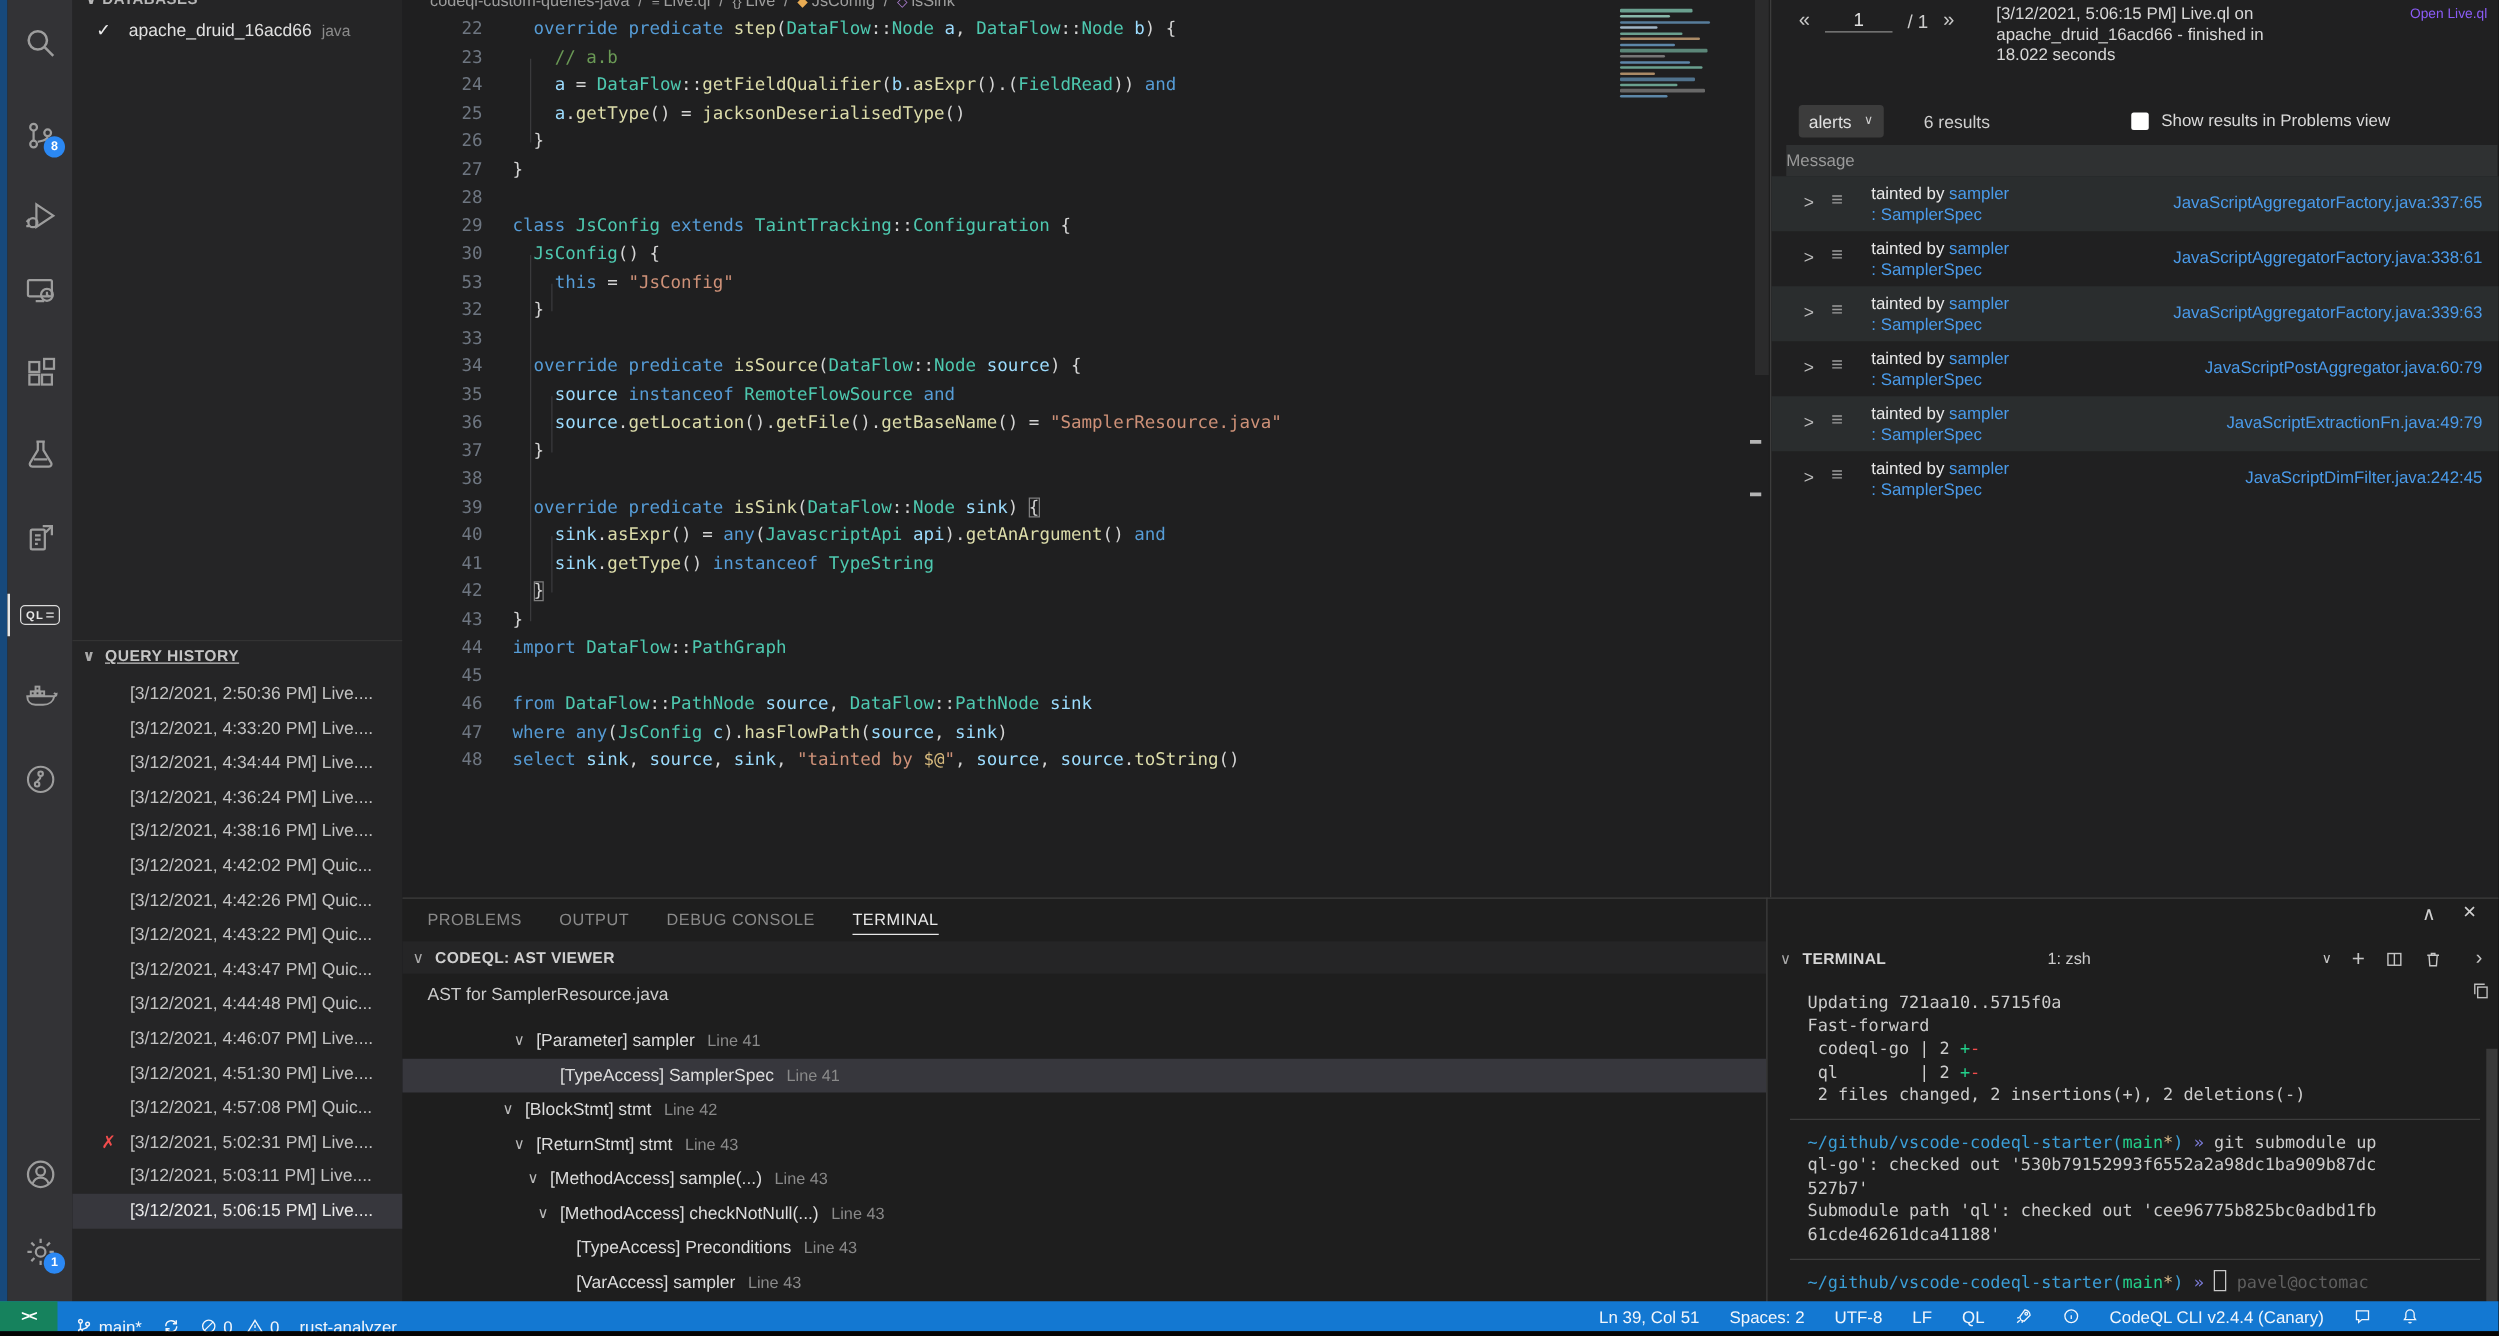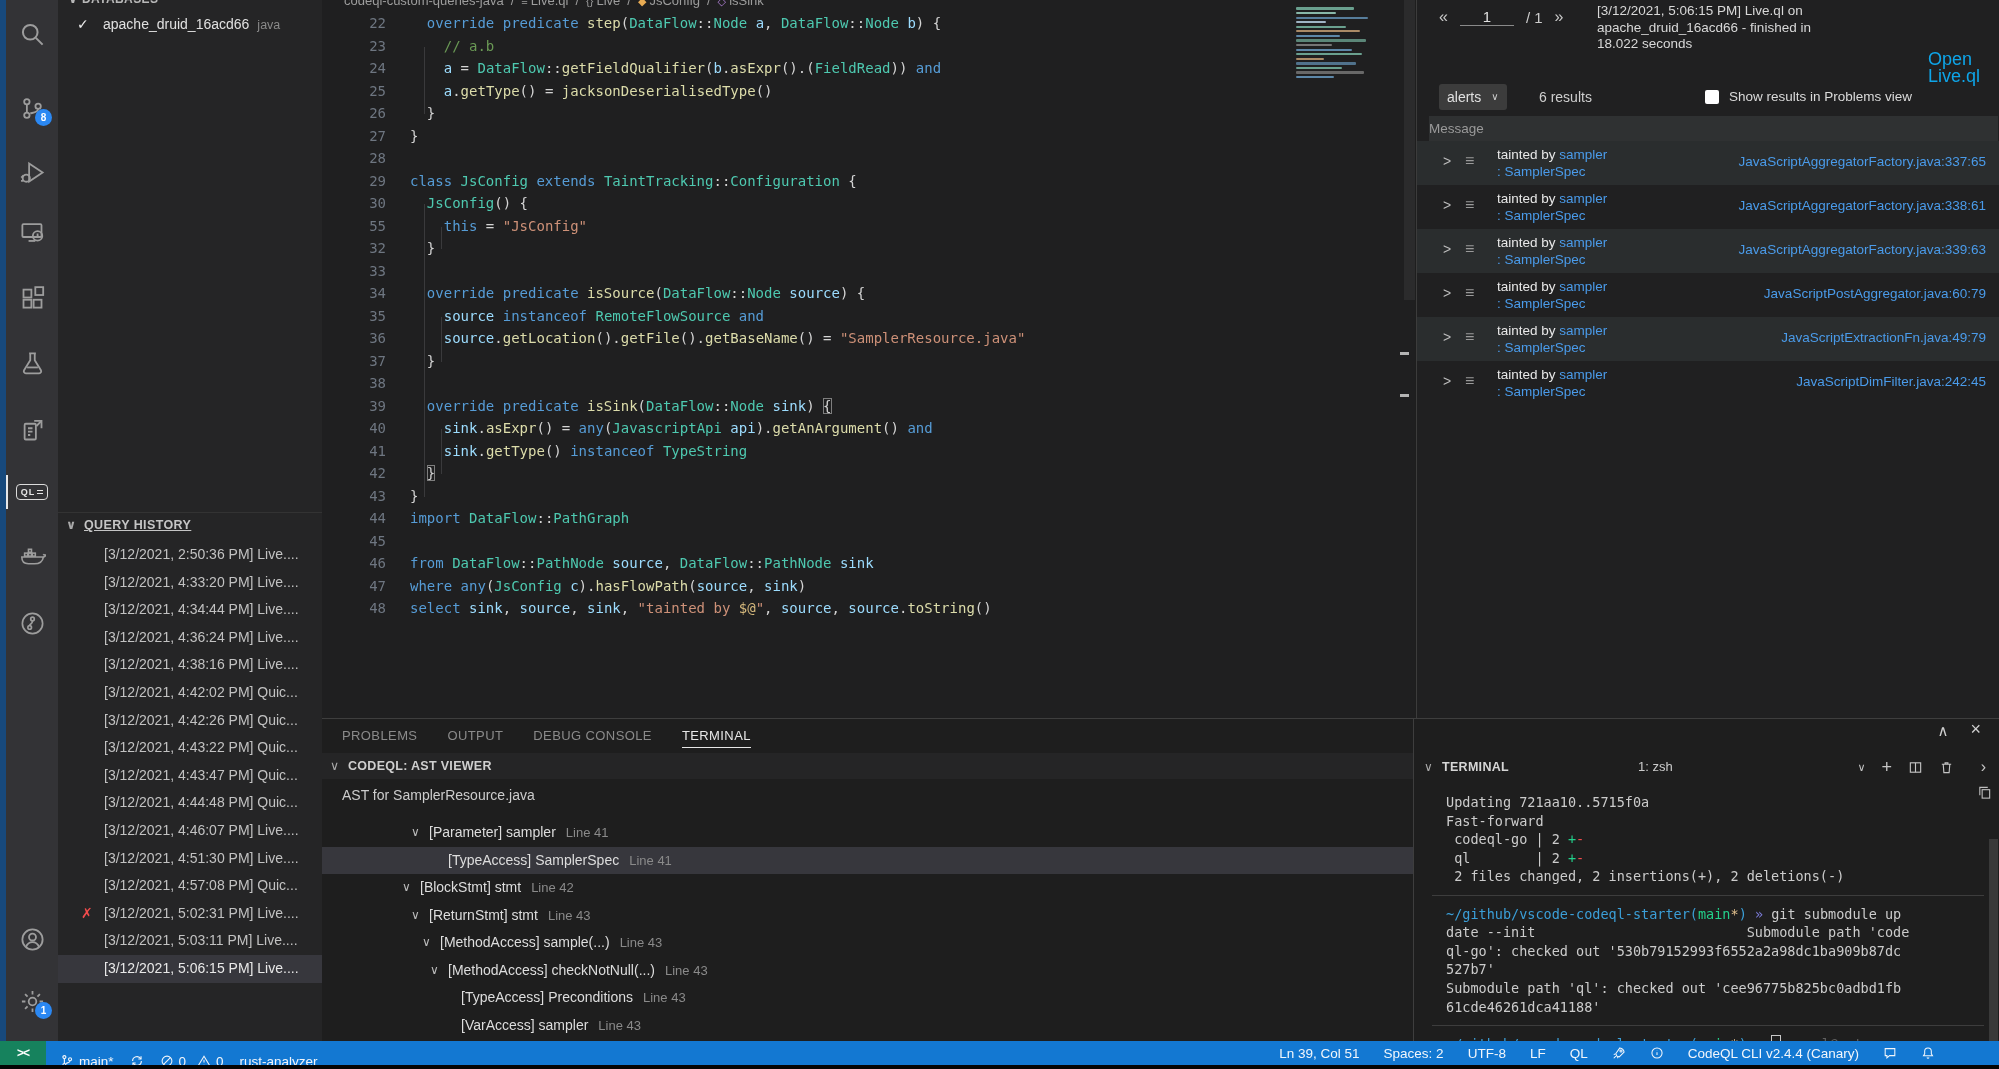--- a/index.html
+++ b/index.html
@@ -51,21 +51,21 @@
   .minimap{position:absolute;left:968px;top:5px;width:113px;height:100px;padding-left:6px;}
   .minimap i{display:block;height:2.2px;margin:2.4px 0;border-radius:1px;}
   .ruler-mark{position:absolute;width:9px;height:3px;background:#cfcfcf;opacity:.85;}
   .vscroll{position:absolute;right:0;top:0;width:11px;height:300px;background:#4f4f4f;opacity:.25;}
   
   .results{left:1416px;top:0;width:583px;height:718px;background:#202021;border-left:1px solid #3c3c3c;}
   .pag{position:absolute;top:8px;left:22px;display:flex;align-items:center;gap:12px;font-size:15px;color:#cccccc;}
   .pag .num{display:inline-block;width:54px;text-align:center;border-bottom:1px solid #8a8a8a;color:#e0e0e0;}
   .pag .arrow{font-size:16px;color:#c8c8c8;}
   .stamp{position:absolute;left:180px;top:3px;width:230px;font-size:13.5px;line-height:16.5px;color:#d8d8d8;}
-  .openlink{position:absolute;right:10px;top:3px;width:62px;font-size:18px;line-height:16.5px;color:#0ea5e9;cursor:pointer;margin-top:48px;}
+  .openlink{position:absolute;right:10px;top:3px;width:62px;font-size:11px;line-height:16.5px;color:#8b5cf6;cursor:pointer;}
   .ctrl{position:absolute;top:84px;left:0;right:0;height:28px;}
   .alerts-dd{position:absolute;left:22px;top:0;height:26px;background:#3c3c3c;border-radius:3px;color:#e0e0e0;
              font-size:14px;line-height:26px;padding:0 8px;display:flex;gap:10px;align-items:center;}
   .alerts-dd .dd{font-size:10px;color:#cfcfcf;}
   .rescount{position:absolute;left:122px;line-height:26px;font-size:14px;color:#cfcfcf;}
   .cbx{position:absolute;left:288px;top:6px;width:14px;height:14px;background:#fff;border-radius:2px;}
   .cbx-label{position:absolute;left:312px;line-height:26px;font-size:13.5px;color:#dadada;white-space:nowrap;}
   .thead{position:absolute;top:116px;left:12px;right:2px;height:25px;background:#2f3132;color:#9a9a9a;
          font-size:13.5px;line-height:25px;}
   .thead span{}
@@ -316,21 +316,21 @@
       <div class="iguide" style="left:119px;top:417px;height:45px"></div>
     <div class="codeline" style="top: 0px;"><span class="lnum">22</span><span class="tk-pun">  </span><span class="tk-kw">override </span><span class="tk-kw">predicate </span><span class="tk-fn">step</span><span class="tk-pun">(</span><span class="tk-ty">DataFlow</span><span class="tk-pun">::</span><span class="tk-ty">Node</span><span class="tk-pun"> </span><span class="tk-var">a</span><span class="tk-pun">, </span><span class="tk-ty">DataFlow</span><span class="tk-pun">::</span><span class="tk-ty">Node</span><span class="tk-pun"> </span><span class="tk-var">b</span><span class="tk-pun">) {</span></div>
         <div class="codeline" style="top: 22.5px;"><span class="lnum">23</span><span class="tk-com">    // a.b</span></div>
         <div class="codeline" style="top: 45px;"><span class="lnum">24</span><span class="tk-pun">    </span><span class="tk-var">a</span><span class="tk-pun"> = </span><span class="tk-ty">DataFlow</span><span class="tk-pun">::</span><span class="tk-fn">getFieldQualifier</span><span class="tk-pun">(</span><span class="tk-var">b</span><span class="tk-pun">.</span><span class="tk-fn">asExpr</span><span class="tk-pun">().(</span><span class="tk-ty">FieldRead</span><span class="tk-pun">)) </span><span class="tk-kw">and</span></div>
         <div class="codeline" style="top: 67.5px;"><span class="lnum">25</span><span class="tk-pun">    </span><span class="tk-var">a</span><span class="tk-pun">.</span><span class="tk-fn">getType</span><span class="tk-pun">() = </span><span class="tk-fn">jacksonDeserialisedType</span><span class="tk-pun">()</span></div>
         <div class="codeline" style="top: 90px;"><span class="lnum">26</span><span class="tk-pun">  }</span></div>
         <div class="codeline" style="top: 112.5px;"><span class="lnum">27</span><span class="tk-pun">}</span></div>
         <div class="codeline" style="top: 135px;"><span class="lnum">28</span></div>
         <div class="codeline" style="top: 157.5px;"><span class="lnum">29</span><span class="tk-kw">class </span><span class="tk-ty">JsConfig </span><span class="tk-kw">extends </span><span class="tk-ty">TaintTracking</span><span class="tk-pun">::</span><span class="tk-ty">Configuration</span><span class="tk-pun"> {</span></div>
         <div class="codeline" style="top: 180px;"><span class="lnum">30</span><span class="tk-pun">  </span><span class="tk-ty">JsConfig</span><span class="tk-pun">() {</span></div>
-        <div class="codeline" style="top: 202.5px;"><span class="lnum">55</span><span class="tk-pun">    </span><span class="tk-kw">this</span><span class="tk-pun"> = </span><span class="tk-str">"JsConfig"</span></div>
+        <div class="codeline" style="top: 202.5px;"><span class="lnum">53</span><span class="tk-pun">    </span><span class="tk-kw">this</span><span class="tk-pun"> = </span><span class="tk-str">"JsConfig"</span></div>
         <div class="codeline" style="top: 225px;"><span class="lnum">32</span><span class="tk-pun">  }</span></div>
         <div class="codeline" style="top: 247.5px;"><span class="lnum">33</span></div>
         <div class="codeline" style="top: 270px;"><span class="lnum">34</span><span class="tk-pun">  </span><span class="tk-kw">override </span><span class="tk-kw">predicate </span><span class="tk-fn">isSource</span><span class="tk-pun">(</span><span class="tk-ty">DataFlow</span><span class="tk-pun">::</span><span class="tk-ty">Node </span><span class="tk-var">source</span><span class="tk-pun">) {</span></div>
         <div class="codeline" style="top: 292.5px;"><span class="lnum">35</span><span class="tk-pun">    </span><span class="tk-var">source </span><span class="tk-kw">instanceof </span><span class="tk-ty">RemoteFlowSource </span><span class="tk-kw">and</span></div>
         <div class="codeline" style="top: 315px;"><span class="lnum">36</span><span class="tk-pun">    </span><span class="tk-var">source</span><span class="tk-pun">.</span><span class="tk-fn">getLocation</span><span class="tk-pun">().</span><span class="tk-fn">getFile</span><span class="tk-pun">().</span><span class="tk-fn">getBaseName</span><span class="tk-pun">() = </span><span class="tk-str">"SamplerResource.java"</span></div>
         <div class="codeline" style="top: 337.5px;"><span class="lnum">37</span><span class="tk-pun">  }</span></div>
         <div class="codeline" style="top: 360px;"><span class="lnum">38</span></div>
         <div class="codeline" style="top: 382.5px;"><span class="lnum">39</span><span class="tk-pun">  </span><span class="tk-kw">override </span><span class="tk-kw">predicate </span><span class="tk-fn">isSink</span><span class="tk-pun">(</span><span class="tk-ty">DataFlow</span><span class="tk-pun">::</span><span class="tk-ty">Node </span><span class="tk-var">sink</span><span class="tk-pun">) </span><span class="tk-brk">{</span></div>
         <div class="codeline" style="top: 405px;"><span class="lnum">40</span><span class="tk-pun">    </span><span class="tk-var">sink</span><span class="tk-pun">.</span><span class="tk-fn">asExpr</span><span class="tk-pun">() = </span><span class="tk-kw">any</span><span class="tk-pun">(</span><span class="tk-ty">JavascriptApi </span><span class="tk-var">api</span><span class="tk-pun">).</span><span class="tk-fn">getAnArgument</span><span class="tk-pun">() </span><span class="tk-kw">and</span></div>
         <div class="codeline" style="top: 427.5px;"><span class="lnum">41</span><span class="tk-pun">    </span><span class="tk-var">sink</span><span class="tk-pun">.</span><span class="tk-fn">getType</span><span class="tk-pun">() </span><span class="tk-kw">instanceof </span><span class="tk-ty">TypeString</span></div>
@@ -514,21 +514,20 @@
         <path d="M3 11V2.5h8.5"></path>
       </svg>
     <div class="term-body" id="term-body">
         <div class="tline"><span>Updating 721aa10..5715f0a</span></div>
         <div class="tline"><span>Fast-forward</span></div>
         <div class="tline"><span> codeql-go | 2 </span><span class="t-gr">+</span><span class="t-rd">-</span></div>
         <div class="tline"><span> ql        | 2 </span><span class="t-gr">+</span><span class="t-rd">-</span></div>
         <div class="tline"><span> 2 files changed, 2 insertions(+), 2 deletions(-)</span></div>
         <div class="tsep"></div>
         <div class="tline"><span class="t-cy">~/github/vscode-codeql-starter(</span><span class="t-gr">main</span><span class="t-yl">*</span><span class="t-cy">)</span><span> </span><span class="t-pu">»</span><span> git submodule up</span></div>
-        <div class="tline"><span>date --init                          Submodule path 'code</span></div>
         <div class="tline"><span>ql-go': checked out '530b79152993f6552a2a98dc1ba909b87dc</span></div>
         <div class="tline"><span>527b7'</span></div>
         <div class="tline"><span>Submodule path 'ql': checked out 'cee96775b825bc0adbd1fb</span></div>
         <div class="tline"><span>61cde46261dca41188'</span></div>
         <div class="tsep"></div>
         <div class="tline"><span class="t-cy">~/github/vscode-codeql-starter(</span><span class="t-gr">main</span><span class="t-yl">*</span><span class="t-cy">)</span><span> </span><span class="t-pu">»</span><span> </span><span class="t-cur"></span><span class="t-dim"> pavel@octomac</span></div>
       </div>
     <div class="term-scroll"></div>
   </div>
 

